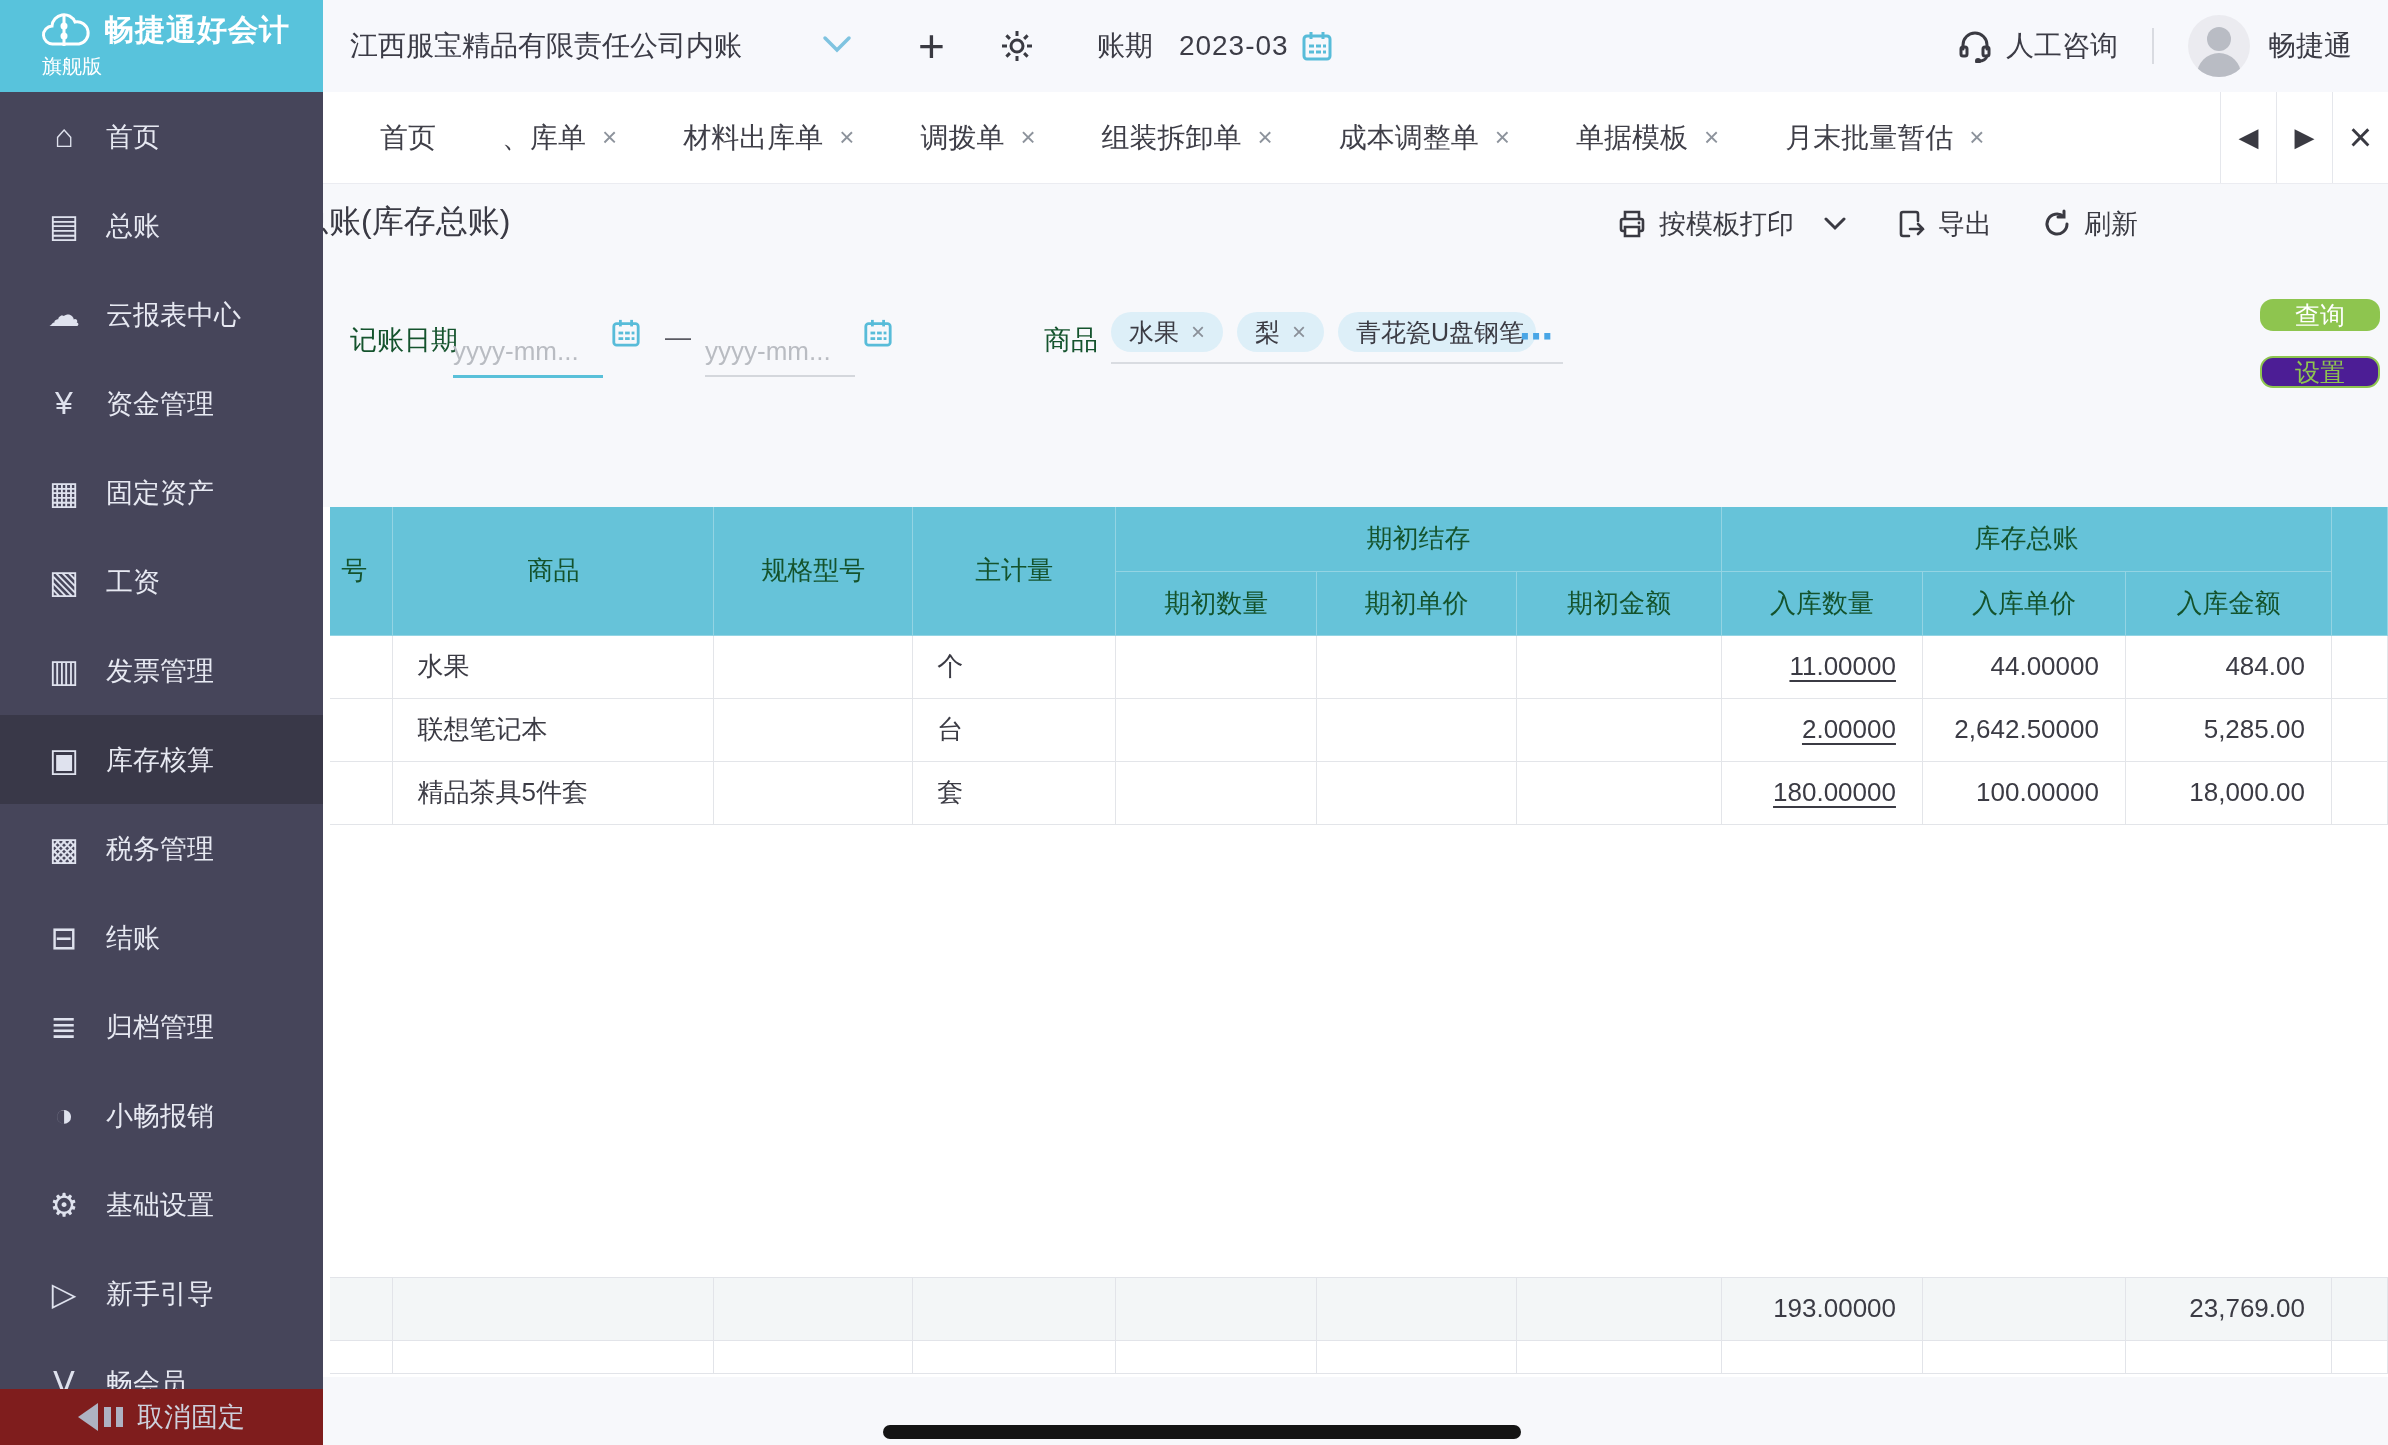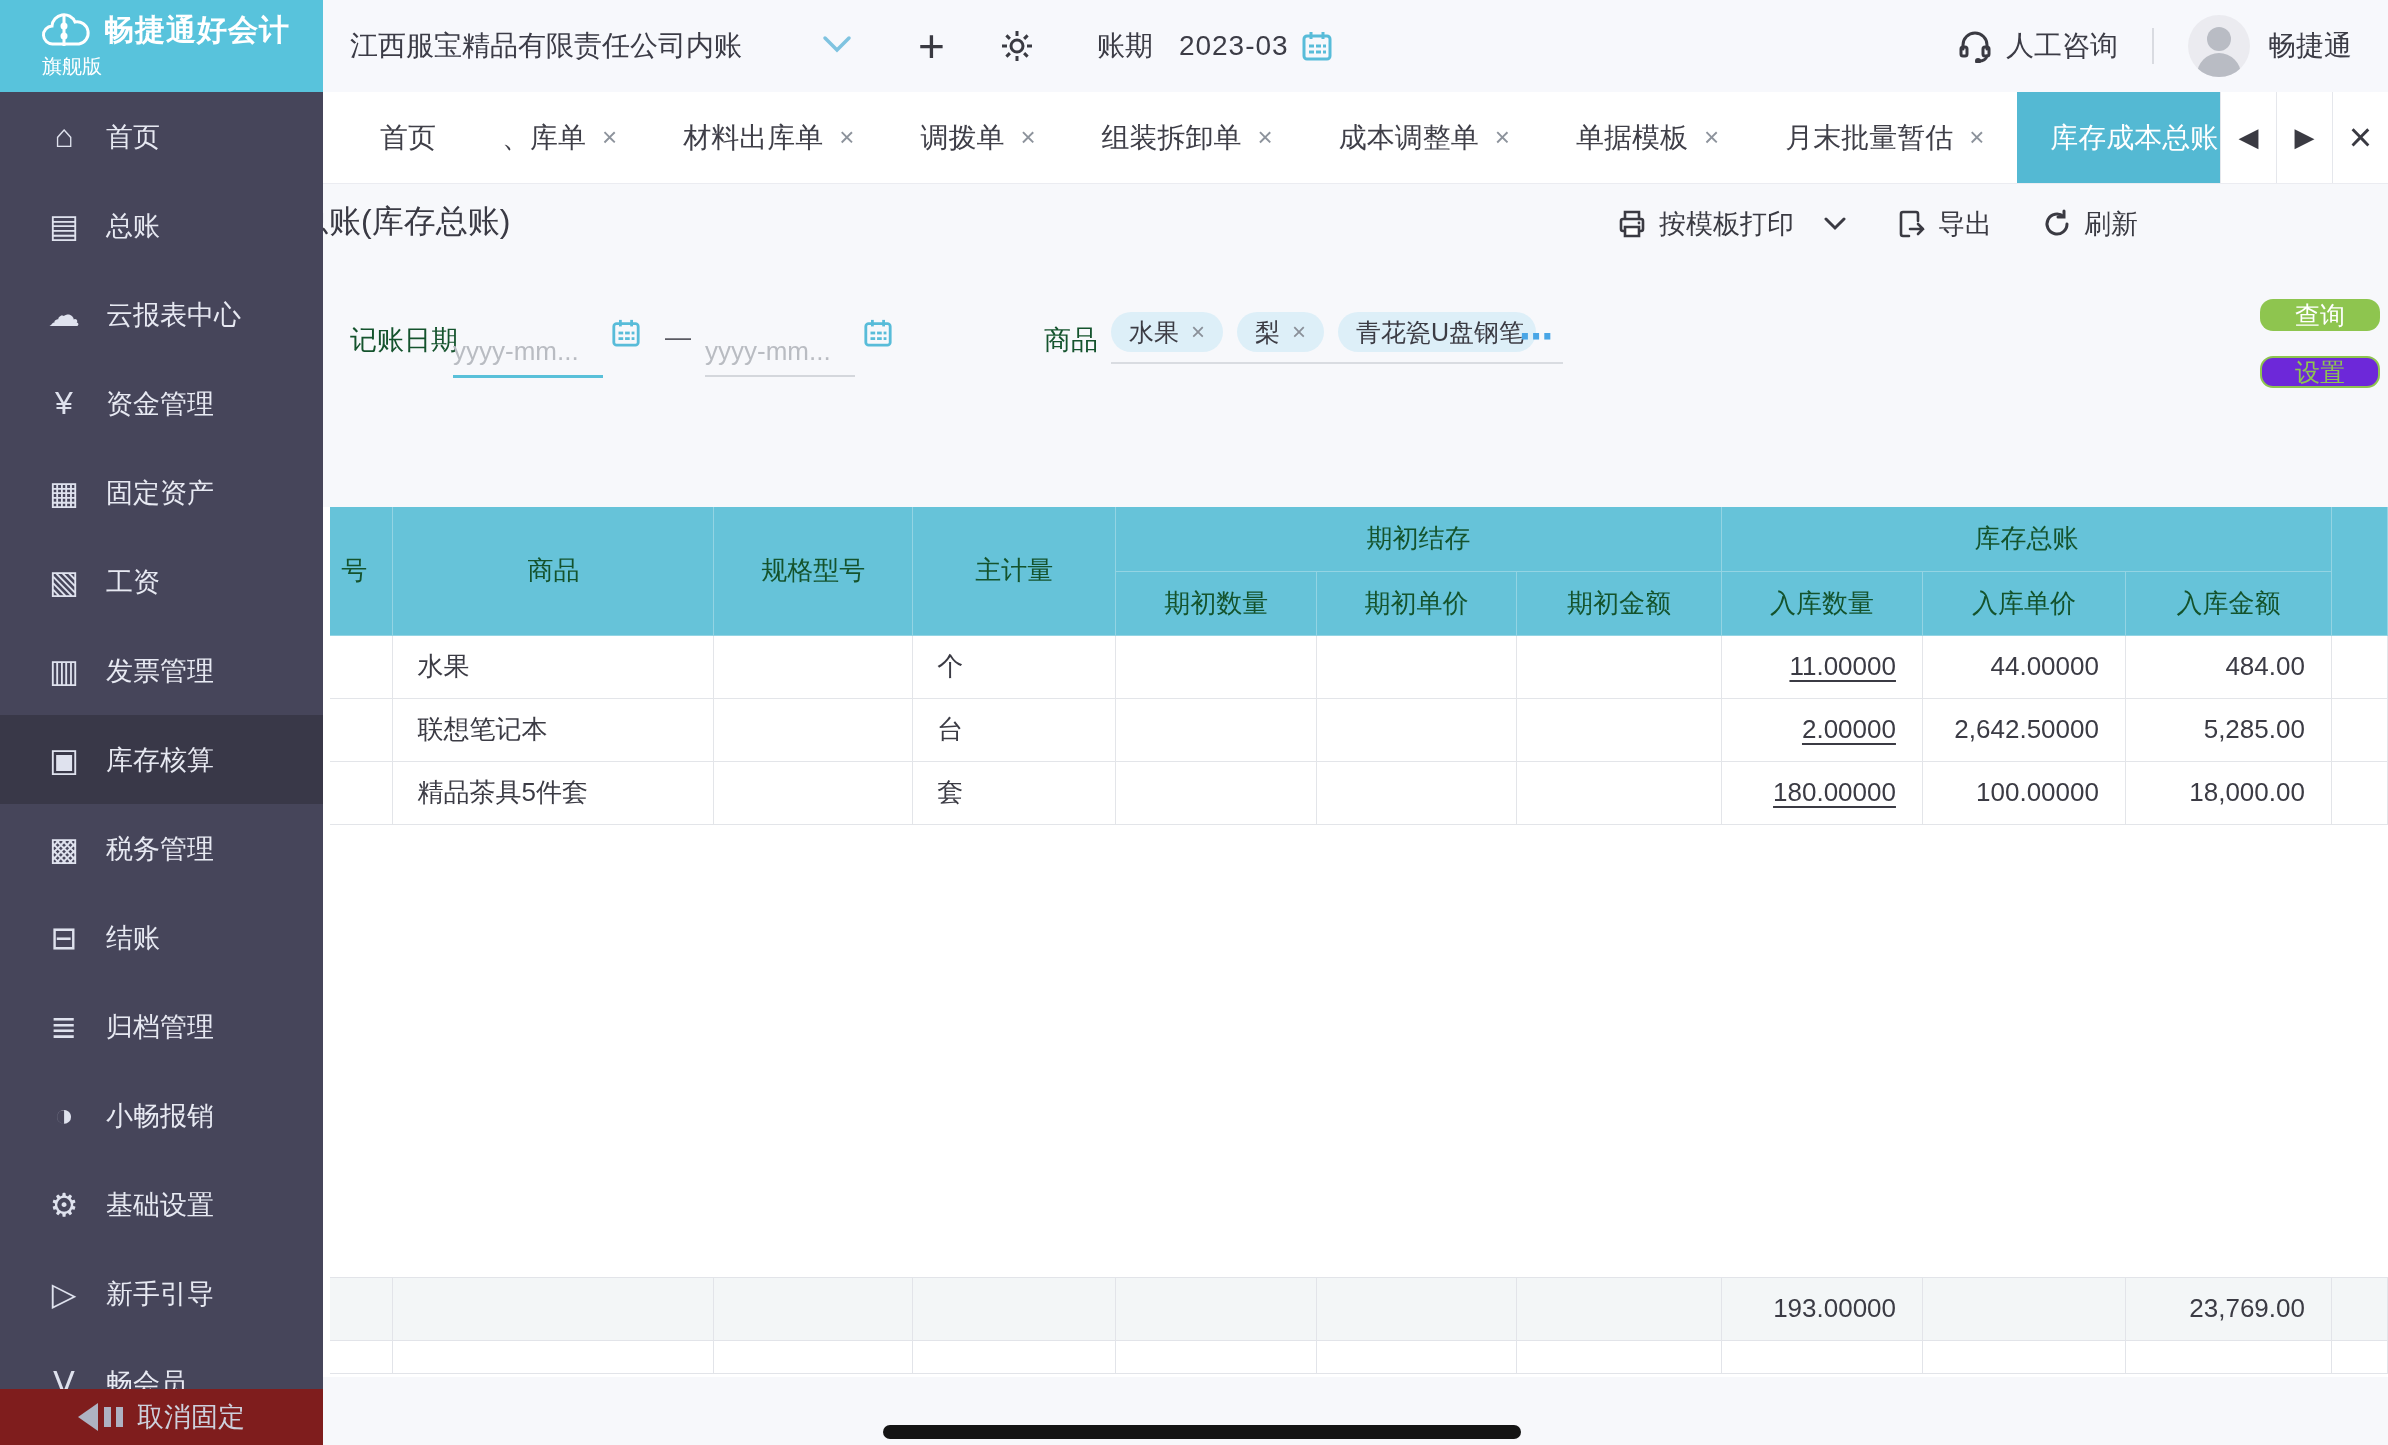--- a/index.html
+++ b/index.html
@@ -70,21 +70,21 @@
   .cal-to { left:540px; }
   .range-dash { position:absolute; left:342px; top:30px; font-size:26px; color:#5a5a62; }
   .prod-label { left:721px; }
   .tags-wrap { position:absolute; left:788px; top:10px; width:452px; height:62px; border-bottom:2px solid #d9dce1; display:flex; align-items:center; gap:14px; overflow:hidden; }
   .tag { background:#ddeff8; border-radius:20px; height:40px; display:flex; align-items:center; padding:0 18px; font-size:25px; color:#3c3c44; white-space:nowrap; flex:none; }
   .tag .tag-x { margin-left:12px; color:#8a9099; font-size:24px; cursor:pointer; }
   .tag.clipped { max-width:198px; overflow:hidden; }
   .tags-more { position:absolute; left:1196px; top:24px; color:#49a6e6; font-size:34px; font-weight:bold; letter-spacing:2px; cursor:pointer; }
   .btn { position:absolute; right:8px; width:120px; height:32px; border-radius:13px; font-size:25px; display:flex; align-items:center; justify-content:center; cursor:pointer; font-family:inherit; }
   .btn-query { top:7px; background:#8ec54f; color:#fff; border:none; }
-  .btn-settings { top:64px; background:#6d28d9; color:#8ec54f; border:2px solid #8ec54f; }
+  .btn-settings { top:64px; background:#4c1d95; color:#8ec54f; border:2px solid #8ec54f; }
 
   
   .table-backdrop { position:absolute; left:0; top:323px; right:0; height:870px; background:#fff; }
   .table-wrap { position:absolute; left:7px; top:323px; right:0; overflow:hidden; }
   table { border-collapse:collapse; table-layout:fixed; }
   thead th { background:#66c3d9; color:#14532d; font-size:26px; font-weight:normal; border:1px solid #93d4e3; height:64px; overflow:hidden; }
   thead tr:first-child th { border-top:none; }
   thead th:first-child { border-left:none; }
   .no-clip { display:inline-block; margin-left:-14px; white-space:nowrap; }
   tbody td { border:1px solid #e3e5e9; height:63px; font-size:26px; color:#3b3b44; background:#fff; }
@@ -266,23 +266,20 @@
         <span class="tab-x">×</span>
       </div>
       <div class="tab">
         <span>单据模板</span>
         <span class="tab-x">×</span>
       </div>
       <div class="tab">
         <span>月末批量暂估</span>
         <span class="tab-x">×</span>
       </div>
-      <div class="tab active">
-        <span>库存成本总账</span>
-      </div>
     </div>
   <div class="tab-ctrls">
     <div class="tab-ctrl">◀</div>
     <div class="tab-ctrl">▶</div>
     <div class="tab-ctrl close">×</div>
   </div>
 </div>
 
 <div class="content">
   <div class="page-title">总账(库存总账)</div>

